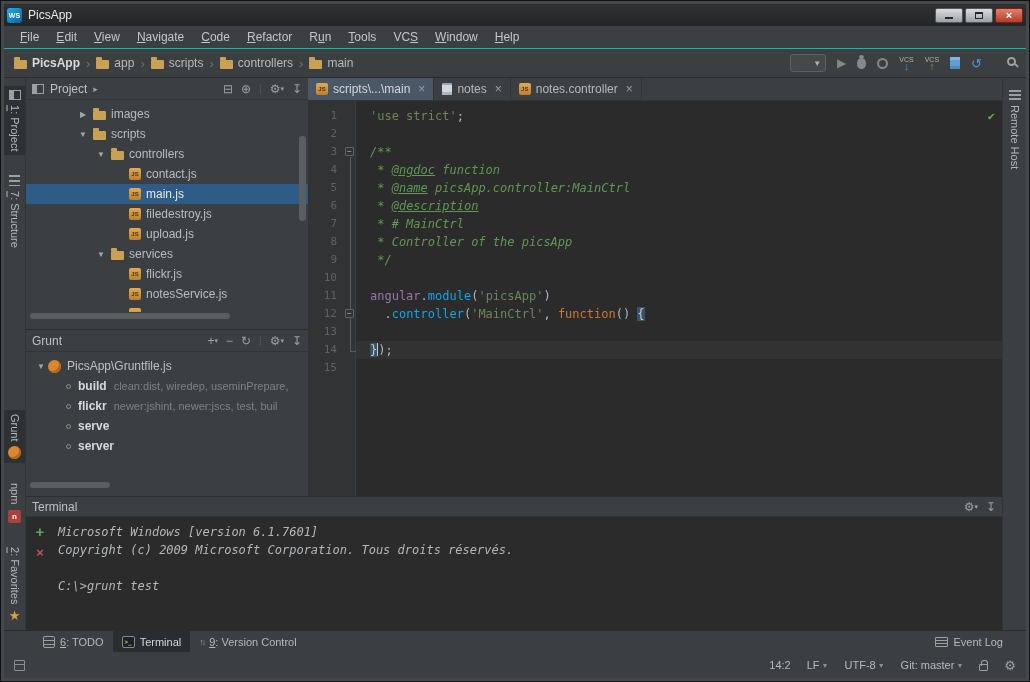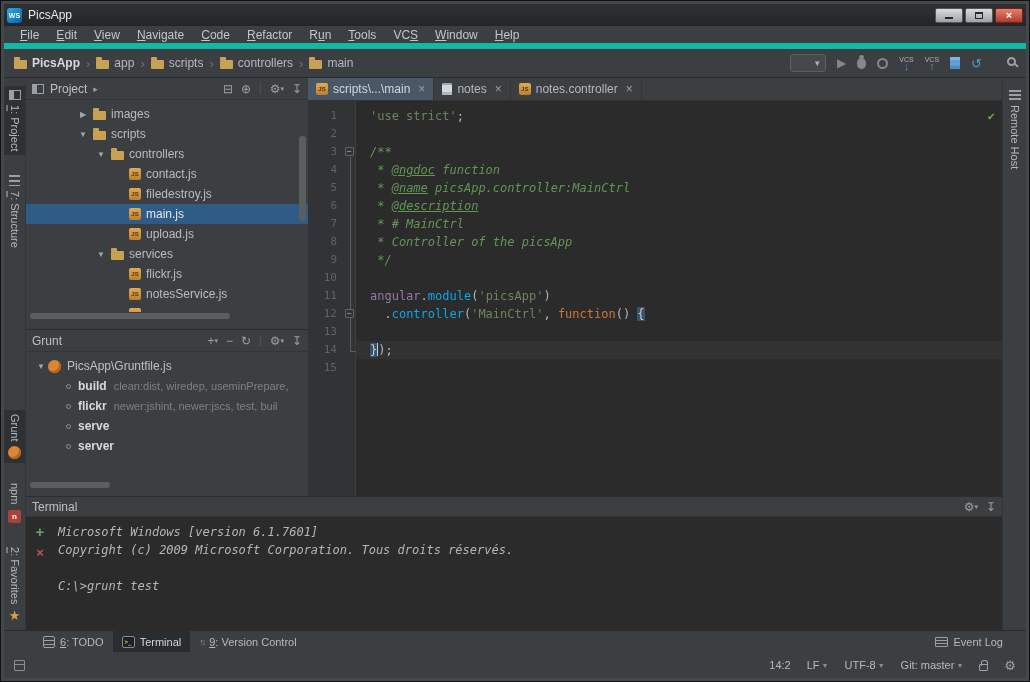--- a/index.html
+++ b/index.html
@@ -14,22 +14,22 @@
     color:#fff; font-size:7px; font-weight:bold; display:flex; align-items:center; justify-content:center; }
   .win-title { color:#e6e8ea; font-size:12px; margin-left:6px; }
   .winbtns { margin-left:auto; display:flex; gap:2px; }
   .wbtn { width:28px; height:15px; border:1px solid #53575c; border-radius:2px;
     background:linear-gradient(#d9dcdf,#9da3a9); display:flex; align-items:center; justify-content:center; }
   .wbtn.close { background:linear-gradient(#e08373,#b23b2a); border-color:#7c2014; color:#fff; font-size:11px; font-weight:bold; line-height:1; }
   .glyph-min { width:8px; height:2px; background:#25272a; margin-top:6px; }
   .glyph-max { width:8px; height:7px; border:1px solid #25272a; border-top-width:2px; }
 
   
-  .menubar { position:absolute; left:0; top:22px; width:100%; height:23px; display:flex; align-items:flex-start;
-    padding-left:8px; gap:1px; color:#c3c6c9; font-size:12px; border-bottom:6px solid #14b8a6; }
+  .menubar { position:absolute; left:0; top:22px; width:100%; height:23px; display:flex; align-items:center;
+    padding-left:8px; gap:1px; color:#c3c6c9; font-size:12px; border-bottom:1px solid #14b8a6; }
   .menu-item { padding:2px 8px; }
 
   
   .toolbar { position:absolute; left:0; top:45px; width:100%; height:29px; display:flex; align-items:center;
     padding:0 10px; border-bottom:1px solid #292b2d; }
   .breadcrumbs { display:flex; align-items:center; gap:6px; font-size:12px; color:#b6babd; }
   .crumb { display:flex; align-items:center; gap:5px; }
   .crumb.first .crumb-label { font-weight:bold; color:#d8dbde; }
   .crumb-sep { color:#6e7376; font-size:13px; }
   .icon-folder { position:relative; width:13px; height:9px; background:#c9a154; border-radius:1px; margin-top:3px; display:inline-block; flex:none; }
@@ -313,29 +313,29 @@
           <div class="trow" style="padding-left: 70px;">
             <span class="expander">▼</span>
             <span class="icon-folder"></span>
             <span class="tlabel">controllers</span>
           </div>
           <div class="trow" style="padding-left: 88px;">
             <span class="expander"></span>
             <span class="icon-js">JS</span>
             <span class="tlabel">contact.js</span>
           </div>
+          <div class="trow sel" style="padding-left: 88px;">
+            <span class="expander"></span>
+            <span class="icon-js">JS</span>
+            <span class="tlabel">main.js</span>
+          </div>
           <div class="trow" style="padding-left: 88px;">
             <span class="expander"></span>
             <span class="icon-js">JS</span>
             <span class="tlabel">filedestroy.js</span>
-          </div>
-          <div class="trow sel" style="padding-left: 88px;">
-            <span class="expander"></span>
-            <span class="icon-js">JS</span>
-            <span class="tlabel">main.js</span>
           </div>
           <div class="trow" style="padding-left: 88px;">
             <span class="expander"></span>
             <span class="icon-js">JS</span>
             <span class="tlabel">upload.js</span>
           </div>
           <div class="trow" style="padding-left: 70px;">
             <span class="expander">▼</span>
             <span class="icon-folder"></span>
             <span class="tlabel">services</span>

